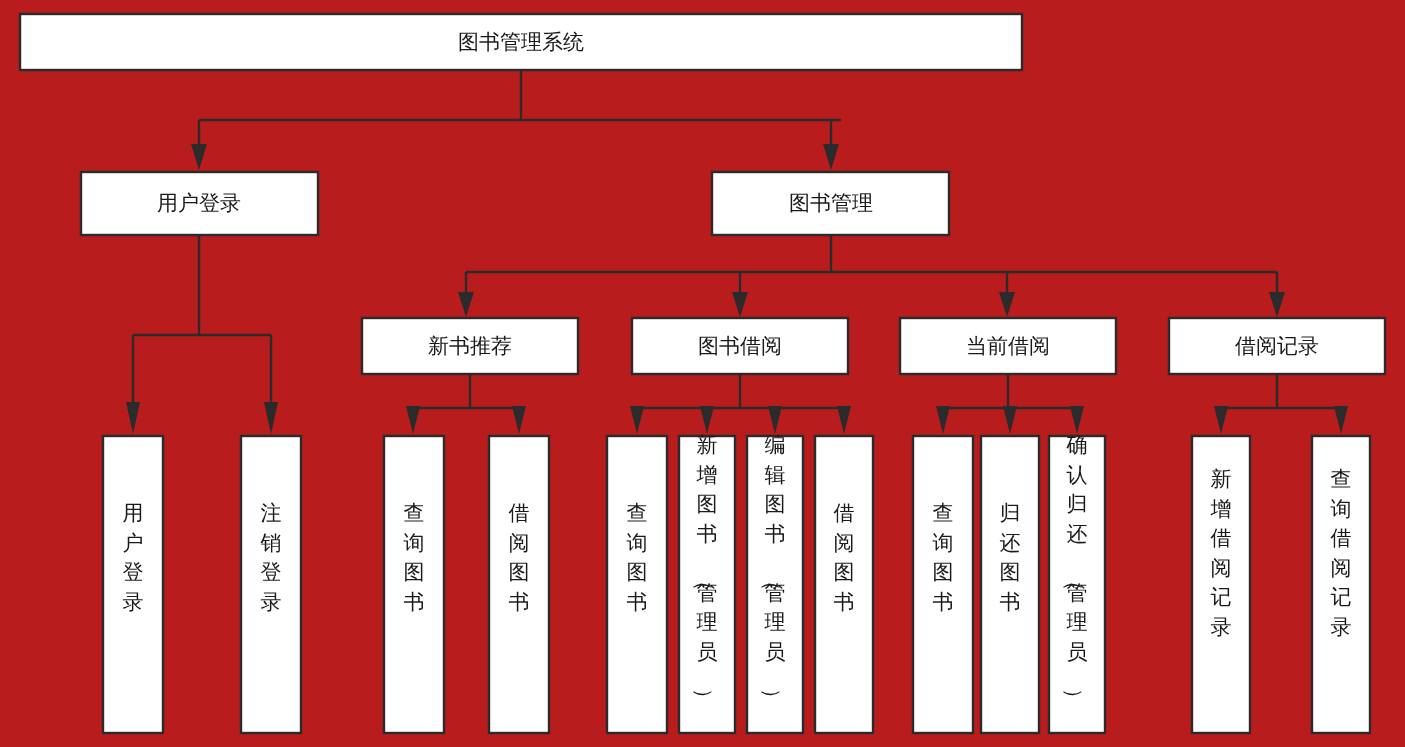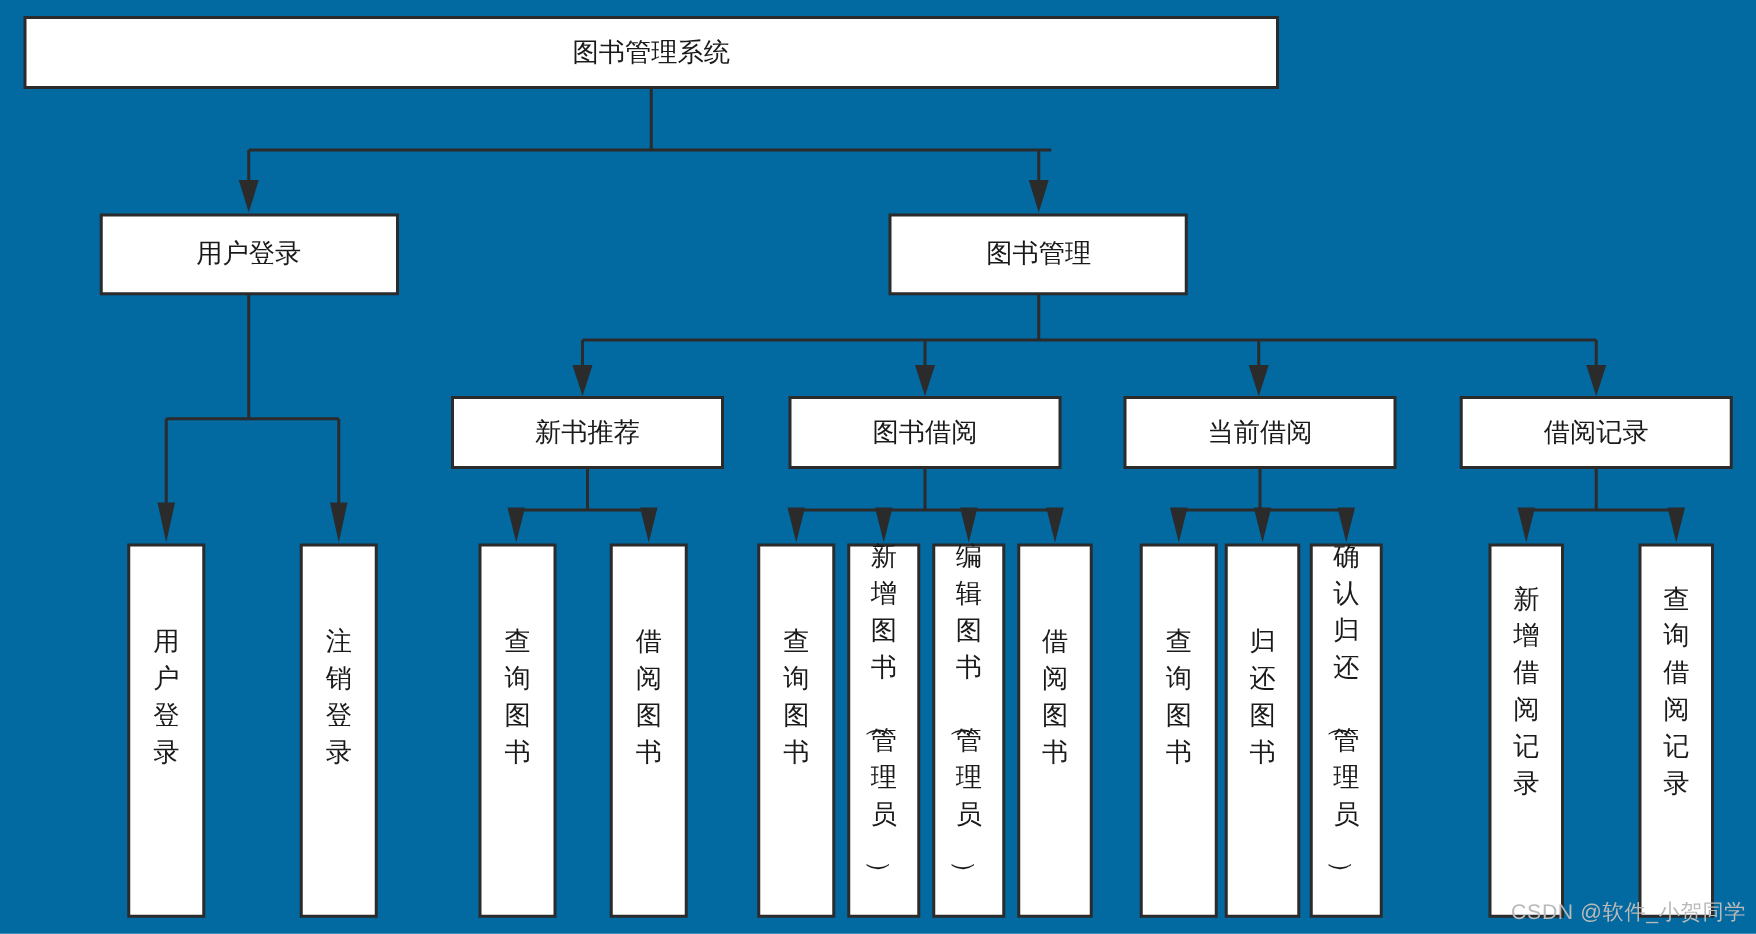--- a/index.html
+++ b/index.html
@@ -11,21 +11,21 @@
   body {
     width: 1405px;
     height: 747px;
     overflow: hidden;
     font-family: "Liberation Sans", "DejaVu Sans", sans-serif;
   }
   #diagram-root {
     position: relative;
     width: 1405px;
     height: 747px;
-    background: #0369a1;
+    background: #b91c1c;
   }
   svg#chart-svg {
     position: absolute;
     left: 0;
     top: 0;
     width: 1405px;
     height: 747px;
     display: block;
   }
   .node-box {
@@ -216,14 +216,13 @@
       <rect class="node-box" x="1192" y="436" width="58" height="297"></rect>
       <text class="node-label-v"><tspan x="1221" y="486">新</tspan><tspan x="1221" y="515.5">增</tspan><tspan x="1221" y="545">借</tspan><tspan x="1221" y="574.5">阅</tspan><tspan x="1221" y="604">记</tspan><tspan x="1221" y="633.5">录</tspan></text>
     </g>
     <g>
       <rect class="node-box" x="1312" y="436" width="58" height="297"></rect>
       <text class="node-label-v"><tspan x="1341" y="486">查</tspan><tspan x="1341" y="515.5">询</tspan><tspan x="1341" y="545">借</tspan><tspan x="1341" y="574.5">阅</tspan><tspan x="1341" y="604">记</tspan><tspan x="1341" y="633.5">录</tspan></text>
     </g>
 
   </svg>
 
-  <div class="watermark">CSDN @软件_小贺同学</div>
 </div>
 
 </body></html>

